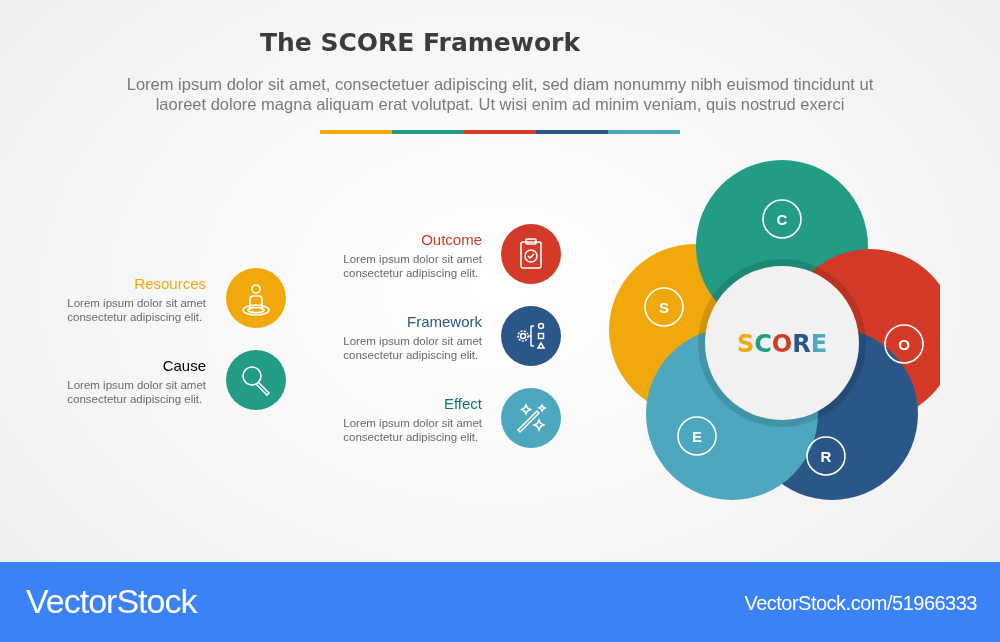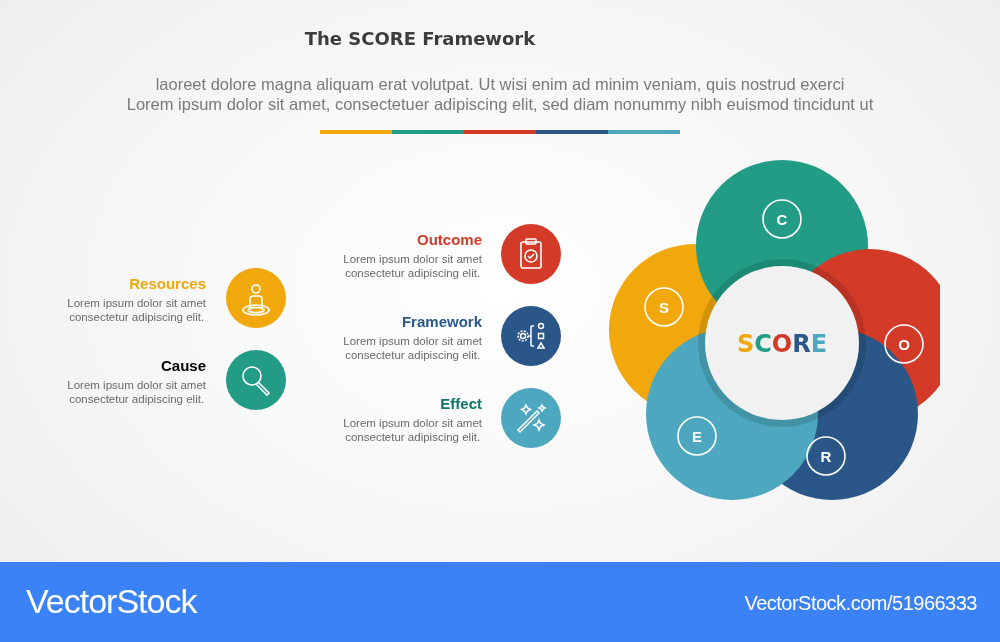--- a/index.html
+++ b/index.html
@@ -1,39 +1,39 @@
 <!DOCTYPE html>
 <html><head>
 <meta charset="utf-8">
 <style>
   html,body{margin:0;padding:0;}
   body{width:1000px;height:642px;position:relative;overflow:hidden;
     background:radial-gradient(ellipse at 50% 45%, #ffffff 0%, #f6f6f6 55%, #ececec 100%);
     font-family:"Liberation Sans", sans-serif;}
-  .title{position:absolute;left:0;width:840px;top:28px;text-align:center;font-family:"DejaVu Sans",sans-serif;font-weight:bold;font-size:18px;color:#3c3c3c;}
+  .title{position:absolute;left:0;width:840px;top:28px;text-align:center;font-family:"DejaVu Sans",sans-serif;font-weight:bold;font-size:25px;color:#3c3c3c;}
   .subtitle{position:absolute;left:60px;width:880px;top:74px;text-align:center;font-size:16.5px;line-height:20px;color:#7a7a7a;}
   .bar{position:absolute;top:130px;left:320px;height:4px;display:flex;}
   .bar div{width:72px;height:4px;}
   .item{position:absolute;}
-  .item .label{position:absolute;right:0;text-align:center;font-weight:bold;font-size:15px;white-space:nowrap;}
-  .item .desc{position:absolute;right:0;text-align:center;font-size:11.5px;line-height:14px;color:#6a6a6a;white-space:nowrap;}
+  .item .label{position:absolute;right:0;text-align:center;font-weight:normal;font-size:15px;white-space:nowrap;}
+  .item .desc{position:absolute;right:0;text-align:left;font-size:11.5px;line-height:14px;color:#6a6a6a;white-space:nowrap;}
   .icon-circle{position:absolute;width:60px;height:60px;border-radius:50%;}
   .icon-circle svg{position:absolute;left:0;top:0;width:60px;height:60px;}
   .flower{position:absolute;left:600px;top:160px;width:340px;height:350px;}
   .footer{position:absolute;left:0;top:562px;width:1000px;height:80px;background:#3b82f6;}
   .footer .brand{position:absolute;left:26px;top:20px;color:#fff;font-size:34px;letter-spacing:-1px;}
   .footer .url{position:absolute;right:23px;top:30px;color:#fff;font-size:20px;letter-spacing:-0.5px;}
 </style>
 </head>
 <body>
 
 <div class="title">The SCORE Framework</div>
 <div class="subtitle">
+  <div>Lorem ipsum dolor sit amet, consectetuer adipiscing elit, sed diam nonummy nibh euismod tincidunt ut</div>
   <div>laoreet dolore magna aliquam erat volutpat. Ut wisi enim ad minim veniam, quis nostrud exerci</div>
-  <div>Lorem ipsum dolor sit amet, consectetuer adipiscing elit, sed diam nonummy nibh euismod tincidunt ut</div>
 </div>
 <div class="bar">
   <div style="background:#f0a80c"></div>
   <div style="background:#229c84"></div>
   <div style="background:#d33a28"></div>
   <div style="background:#2b5788"></div>
   <div style="background:#4da8bf"></div>
 </div>
 
 <div class="item" style="left:40px;top:270px;width:166px;height:60px;">

